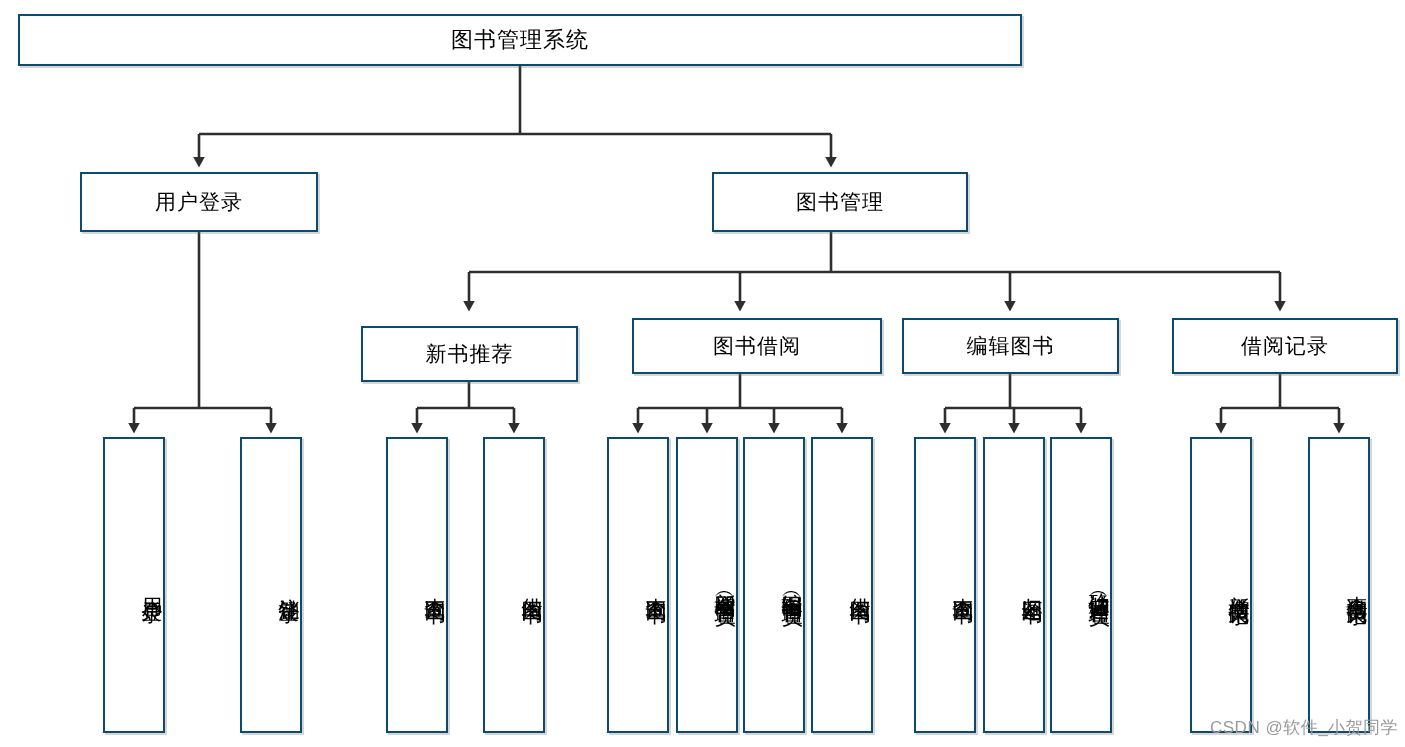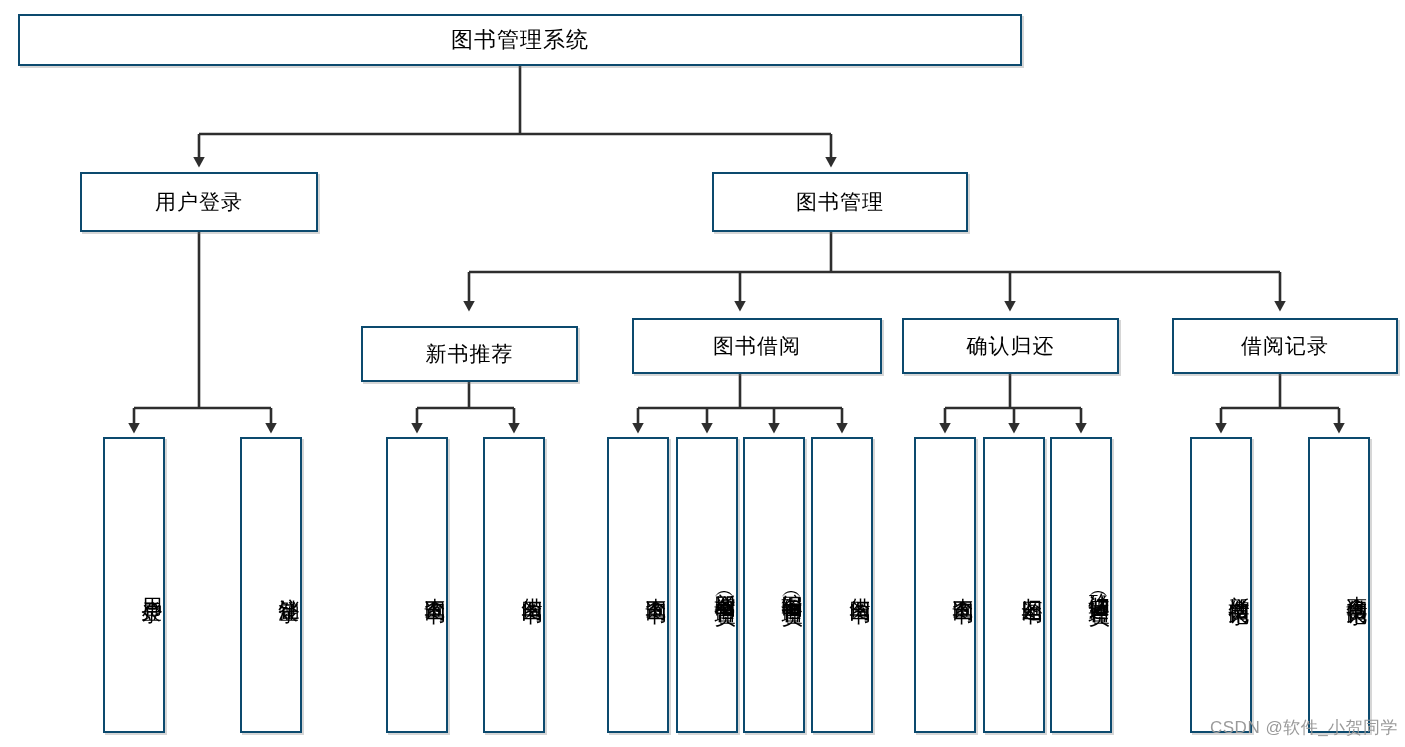--- a/index.html
+++ b/index.html
@@ -134,21 +134,21 @@
     <span>图书管理</span>
   </div>
 
   <div class="node node-h" style="left:361px; top:318px; width:217px; height:56px;margin-top:8px;">
     <span>新书推荐</span>
   </div>
   <div class="node node-h" style="left:632px; top:318px; width:250px; height:56px;">
     <span>图书借阅</span>
   </div>
   <div class="node node-h" style="left:902px; top:318px; width:217px; height:56px;">
-    <span>确认归还</span>
+    <span>编辑图书</span>
   </div>
   <div class="node node-h" style="left:1172px; top:318px; width:226px; height:56px;">
     <span>借阅记录</span>
   </div>
 
   <div class="node node-v" style="left:103px; top:437px; width:62px; height:296px;">
     <span>用户登录</span>
   </div>
   <div class="node node-v" style="left:240px; top:437px; width:62px; height:296px;">
     <span>注销登录</span>

